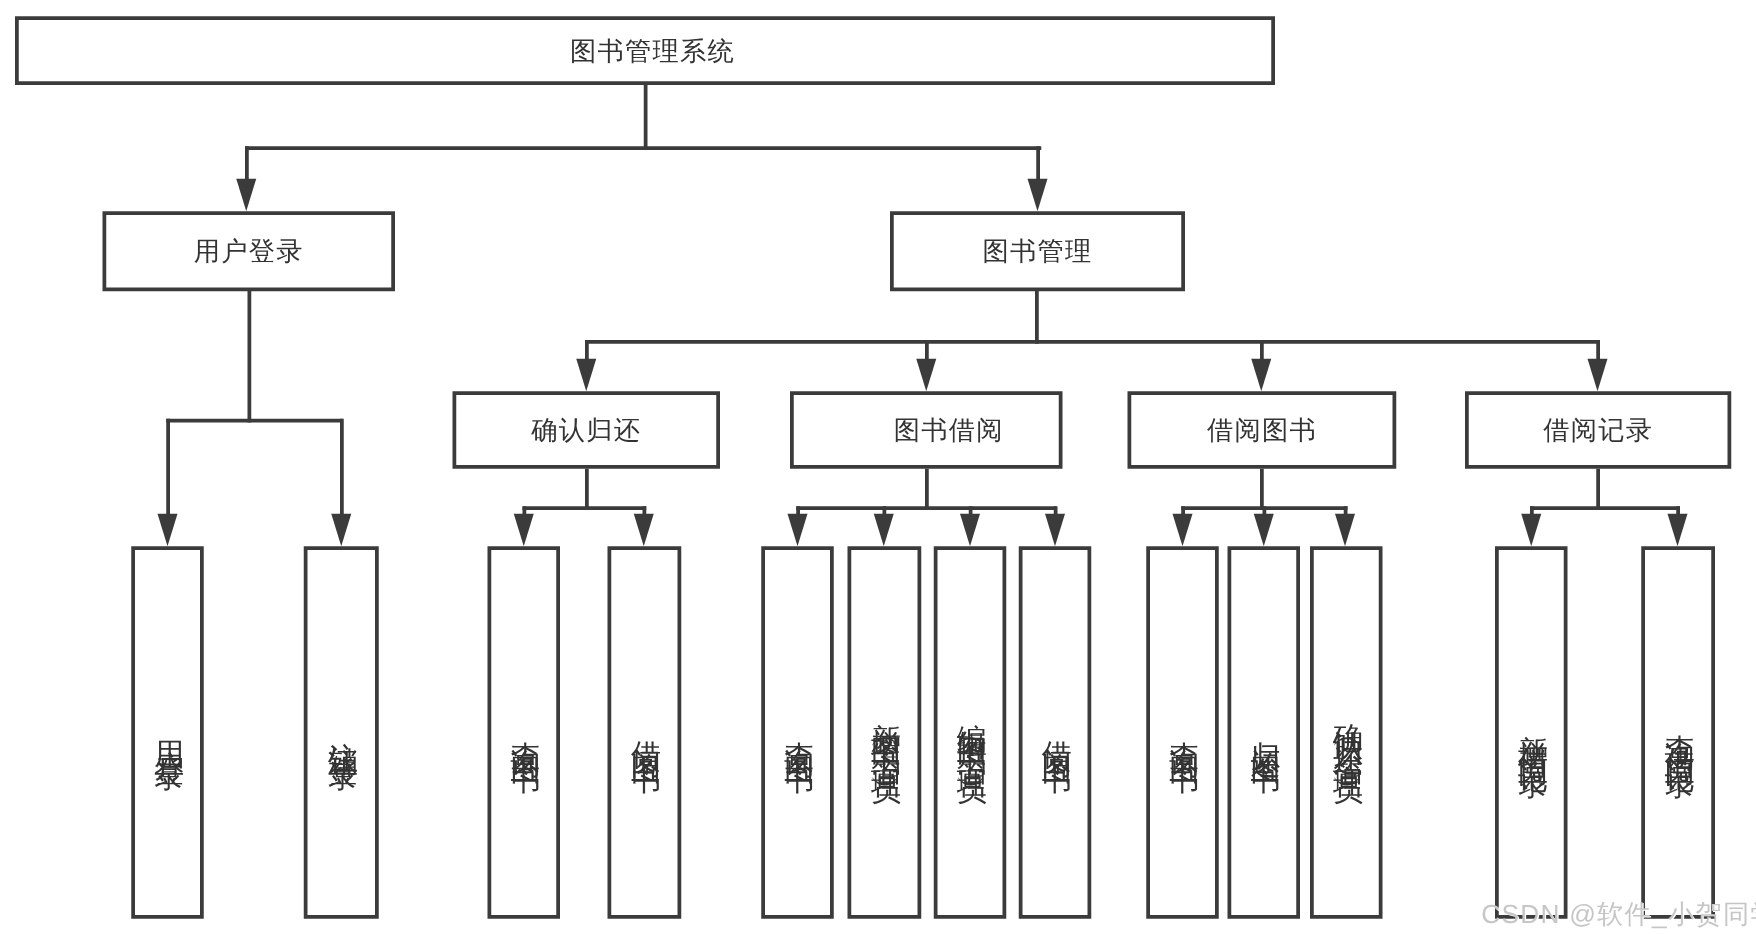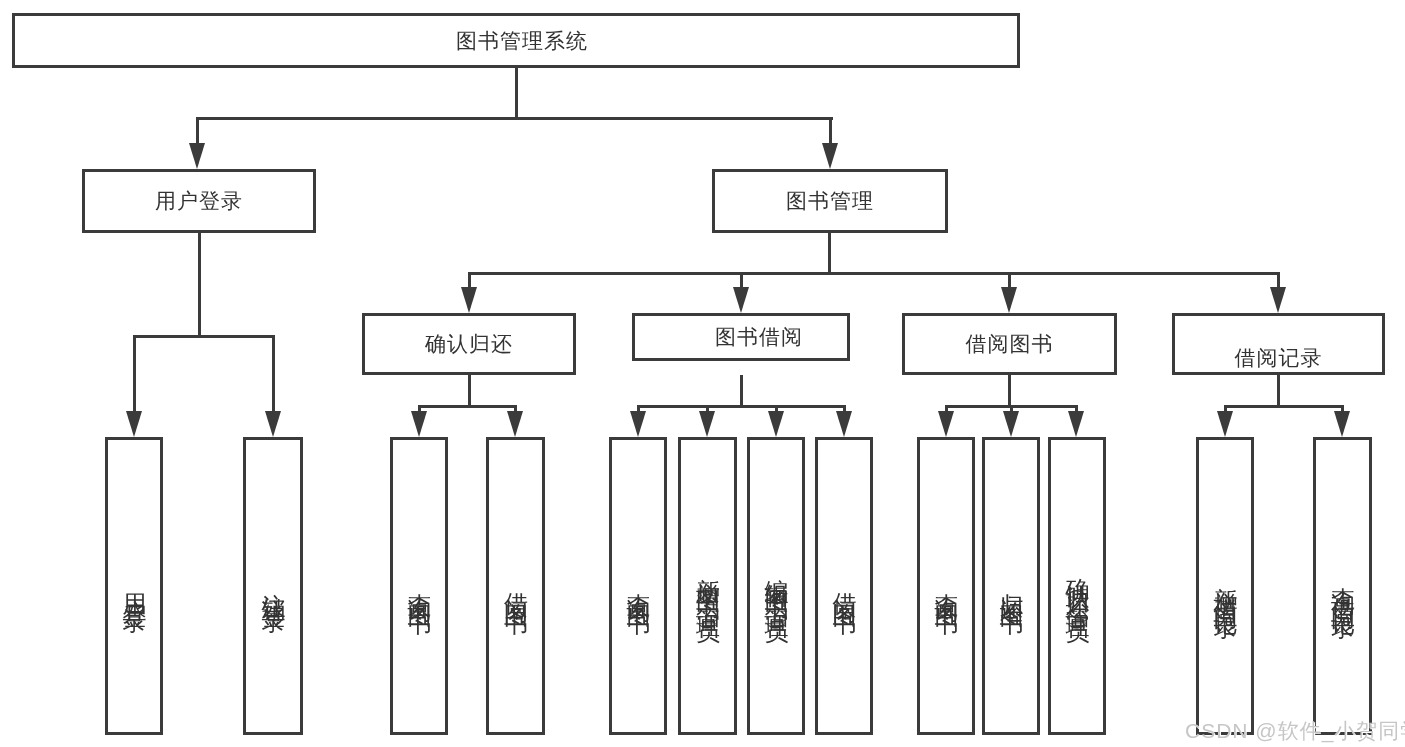--- a/index.html
+++ b/index.html
@@ -61,27 +61,27 @@
   <div class="box" style="left:82px; top:169px; width:234px; height:64px;">
     <span class="hlabel">用户登录</span>
   </div>
   <div class="box" style="left:712px; top:169px; width:236px; height:64px;">
     <span class="hlabel">图书管理</span>
   </div>
 
   <div class="box" style="left:362px; top:313px; width:214px; height:62px;">
     <span class="hlabel">确认归还</span>
   </div>
-  <div class="box" style="left:632px; top:313px; width:218px; height:48px;padding-left:36px;">
+  <div class="box" style="left:632px; top:313px; width:218px; height:62px;padding-left:36px;">
     <span class="hlabel">图书借阅</span>
   </div>
   <div class="box" style="left:902px; top:313px; width:215px; height:62px;">
     <span class="hlabel">借阅图书</span>
   </div>
-  <div class="box" style="left:1172px; top:313px; width:213px; height:62px;align-items:flex-end;">
+  <div class="box" style="left:1172px; top:313px; width:213px; height:62px;">
     <span class="hlabel">借阅记录</span>
   </div>
 
   <div class="box" style="left:105px; top:437px; width:58px; height:298px;">
     <span class="vtext">用户登录</span>
   </div>
   <div class="box" style="left:243px; top:437px; width:60px; height:298px;">
     <span class="vtext">注销登录</span>
   </div>
 

